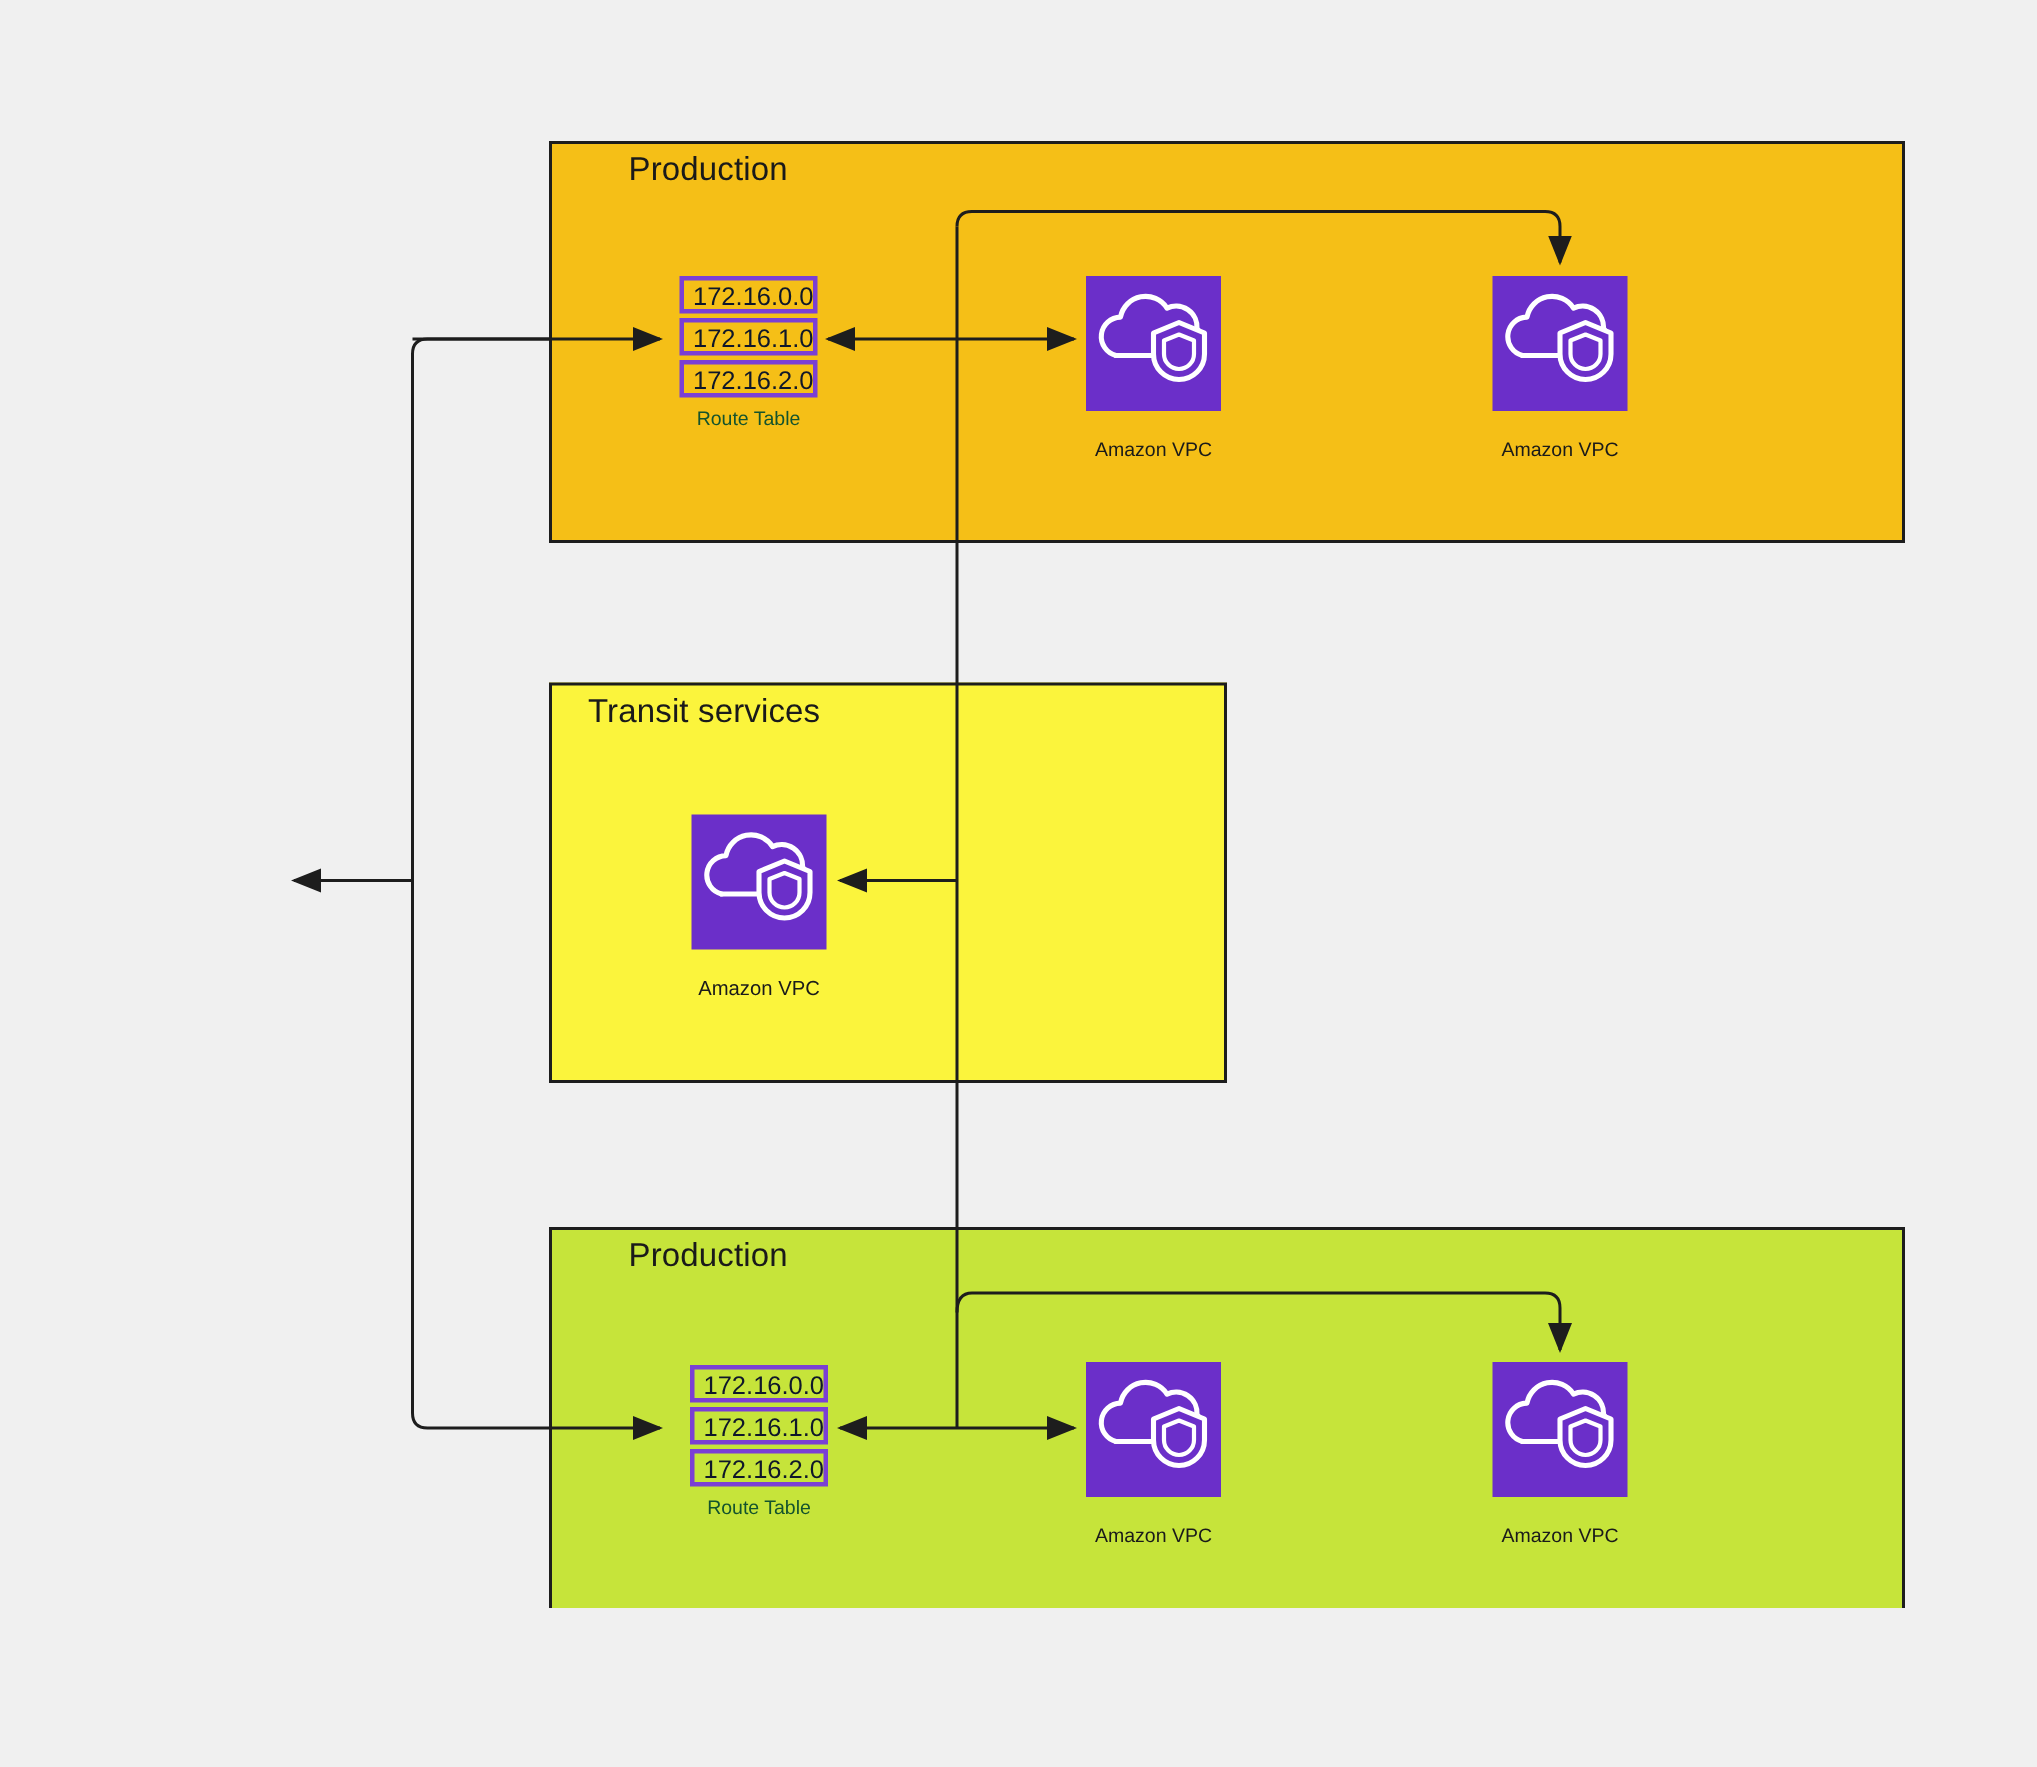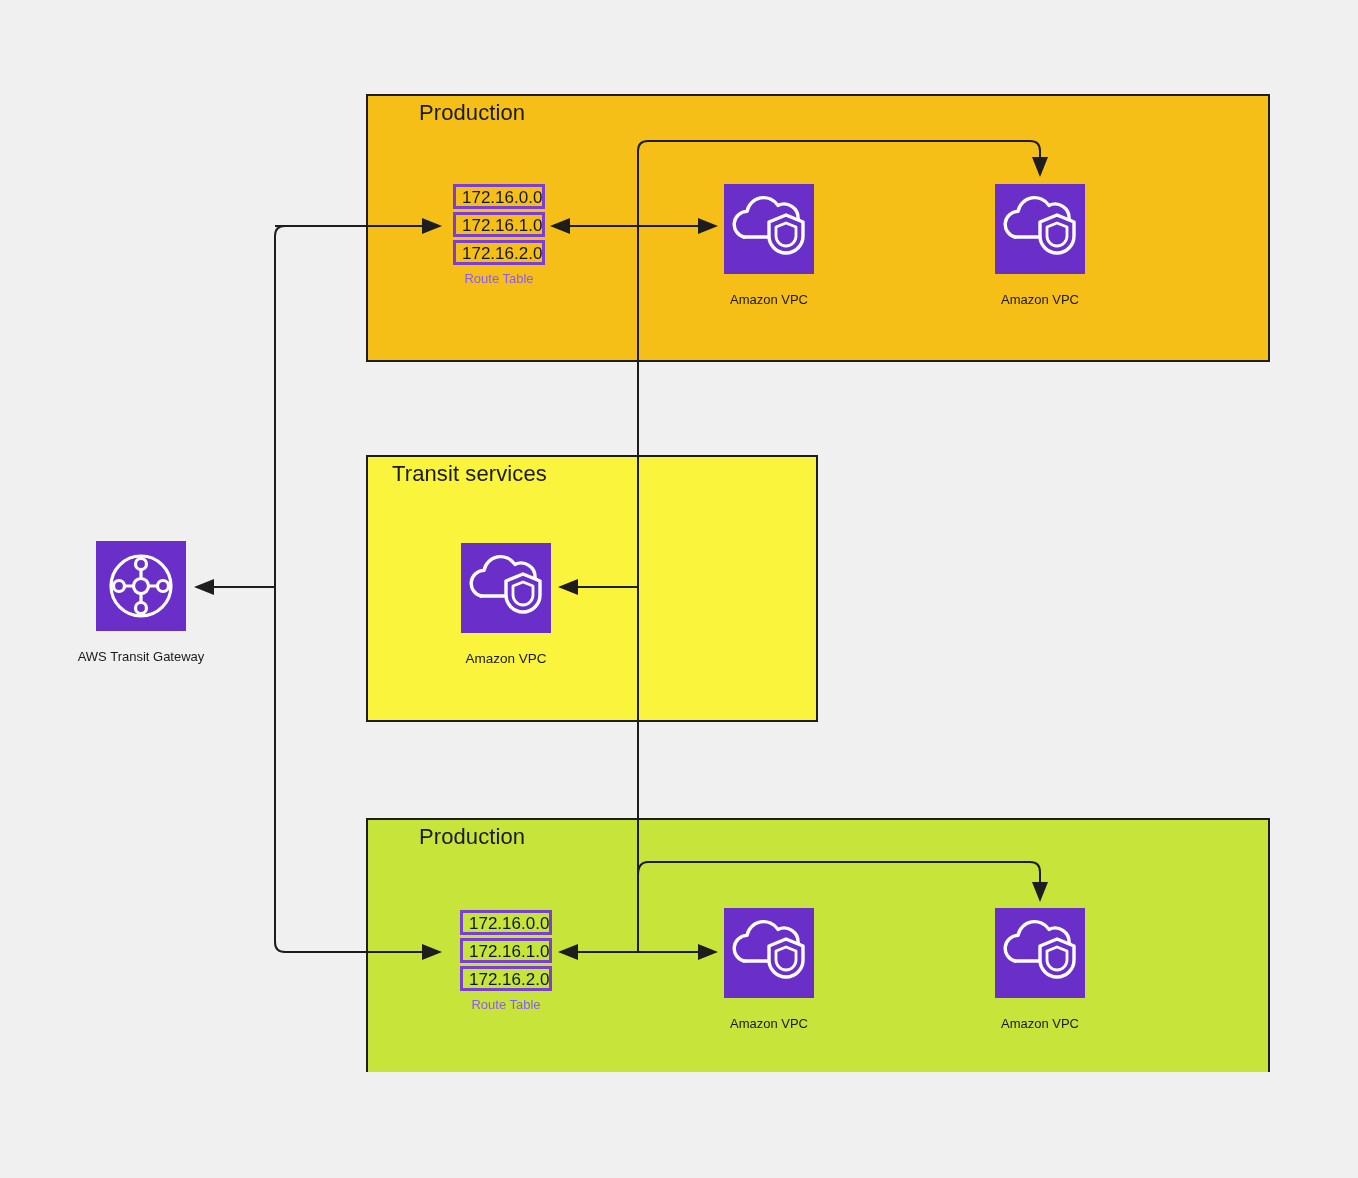--- a/index.html
+++ b/index.html
@@ -71,21 +71,21 @@
     box-sizing: border-box;
     width: 92px;
     height: 25px;
     line-height: 19px;
   }
   .rt-label {
     position: absolute;
     left: 50%;
     transform: translateX(-50%);
     font-size: 13px;
-    color: #8b5cf6;
+    color: #14532d;
     white-space: nowrap;
     top: 87px;
   }
 </style>
 </head>
 <body>
 
 <div id="canvas">
 
   <div class="zone" style="left:366px; top:94px; width:904px; height:268px; background:#f5bf17;"></div>
@@ -121,35 +121,20 @@
 
     <path d="M 638,587 L 560,587" fill="none" stroke="#1d1d1d" stroke-width="2" marker-end="url(#arrow)"></path>
 
     <path d="M 638,875 Q 638,862 648,862 L 1030,862 Q 1040,862 1040,872 L 1040,900" fill="none" stroke="#1d1d1d" stroke-width="2" marker-end="url(#arrow)"></path>
 
     <path d="M 638,952 L 560,952" fill="none" stroke="#1d1d1d" stroke-width="2" marker-end="url(#arrow)"></path>
 
     <path d="M 638,952 L 716,952" fill="none" stroke="#1d1d1d" stroke-width="2" marker-end="url(#arrow)"></path>
   </svg>
 
-  <div class="node" style="left:96px; top:541px; width:90px;">
-    <div class="node-box">
-      <svg width="90" height="90" viewBox="0 0 90 90">
-        <circle cx="45" cy="45" r="30" fill="none" stroke="#ffffff" stroke-width="3.2"></circle>
-        <line x1="45" y1="25" x2="45" y2="65" stroke="#ffffff" stroke-width="3.2"></line>
-        <line x1="25" y1="45" x2="65" y2="45" stroke="#ffffff" stroke-width="3.2"></line>
-        <circle cx="45" cy="45" r="7.5" fill="#6b2fc9" stroke="#ffffff" stroke-width="3.2"></circle>
-        <circle cx="45" cy="23" r="5.5" fill="#6b2fc9" stroke="#ffffff" stroke-width="3.2"></circle>
-        <circle cx="45" cy="67" r="5.5" fill="#6b2fc9" stroke="#ffffff" stroke-width="3.2"></circle>
-        <circle cx="23" cy="45" r="5.5" fill="#6b2fc9" stroke="#ffffff" stroke-width="3.2"></circle>
-        <circle cx="67" cy="45" r="5.5" fill="#6b2fc9" stroke="#ffffff" stroke-width="3.2"></circle>
-      </svg>
-    </div>
-    <div class="node-label">AWS Transit Gateway</div>
-  </div>
 
   <div class="route-table" style="left:453px; top:184px;">
     <div class="rt-row" style="background:#f5bf17;">172.16.0.0</div>
     <div class="rt-row" style="background:#f5bf17;">172.16.1.0</div>
     <div class="rt-row" style="background:#f5bf17;">172.16.2.0</div>
     <div class="rt-label">Route Table</div>
   </div>
 
   <div class="node" style="left:724px; top:184px; width:90px;">
     <div class="node-box">

